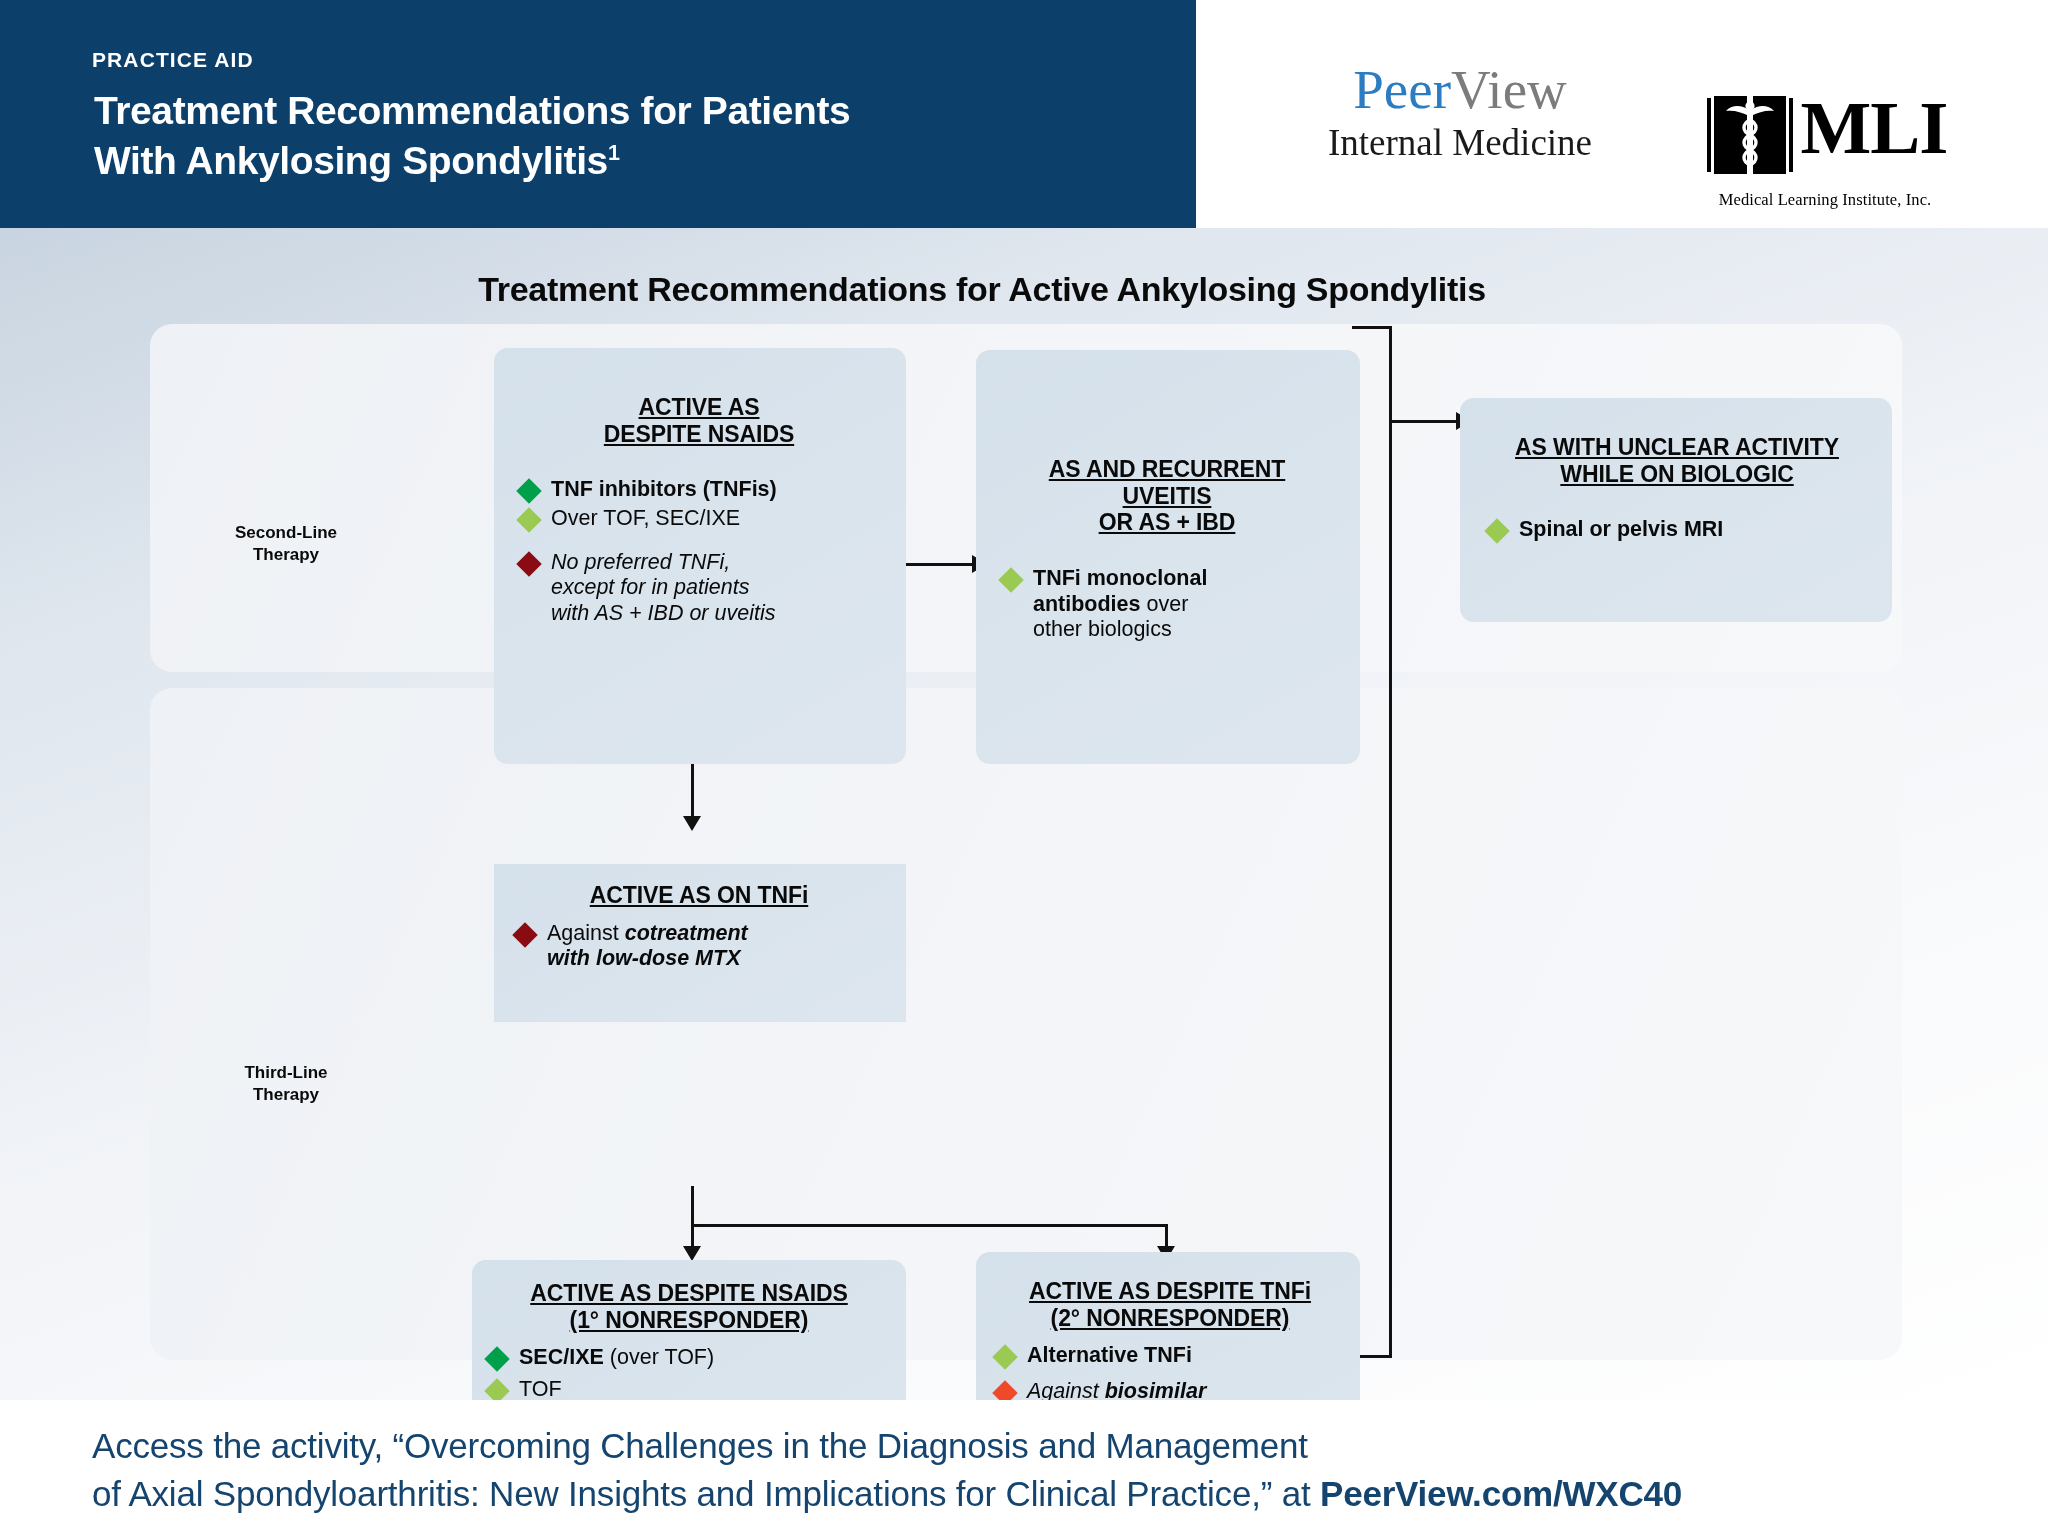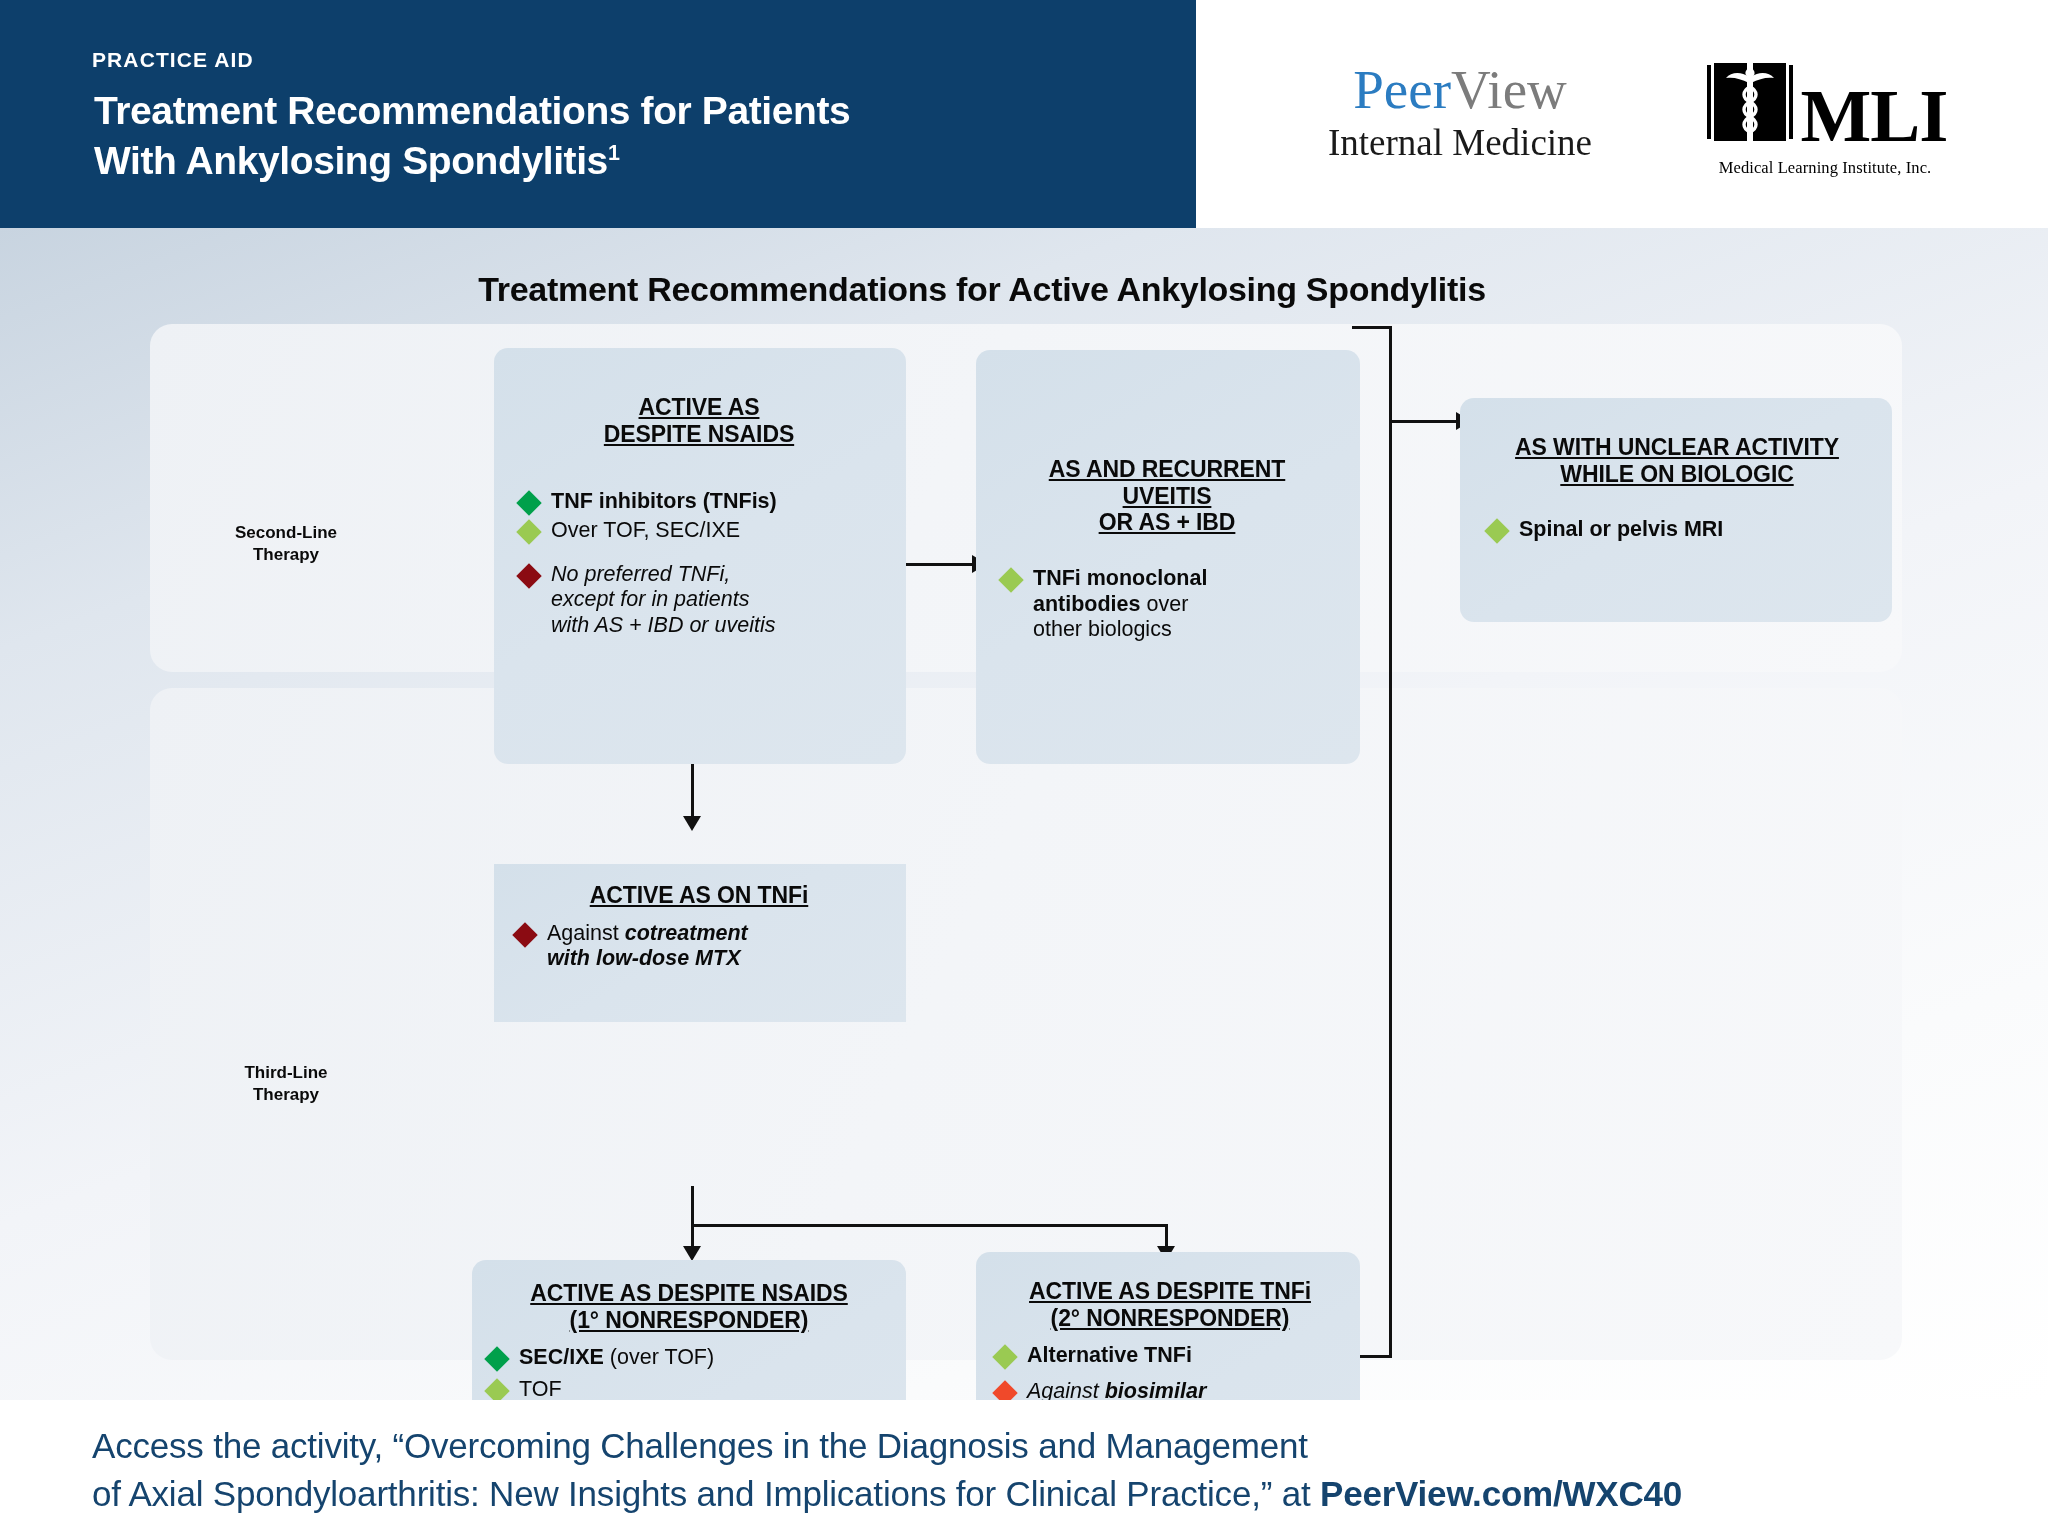--- a/index.html
+++ b/index.html
@@ -35,21 +35,21 @@
 
   
   #pv-logo { position: absolute; left: 1300px; top: 62px; text-align: center; width: 320px; }
   #pv-wordmark { font-family: "Liberation Serif", serif; font-size: 55px; line-height: 1.0; }
   #pv-peer { color: #2b7cc1; }
   #pv-view { color: #7c7c7c; }
   #pv-sub { font-family: "Liberation Serif", serif; font-size: 37px; color: #1a1a1a; margin-top: 4px; }
 
   
   #mli-logo { position: absolute; left: 1700px; top: 58px; width: 250px; }
-  #mli-row { display: flex; align-items: flex-end; justify-content: center; height: 95px; }
+  #mli-row { display: flex; align-items: flex-start; justify-content: center; height: 95px; margin-top: 32px; }
   #mli-letters { font-family: "Liberation Serif", serif; font-size: 75px; font-weight: bold; color: #000; line-height: 1; letter-spacing: -1px; margin-left: 4px; }
   #mli-sub { text-align: center; font-family: "Liberation Serif", serif; font-size: 16.5px; color: #000; margin-top: 5px; letter-spacing: 0.1px; }
 
   
   #canvas {
     position: absolute; left: 0; top: 228px; width: 2048px; height: 1172px;
     background: linear-gradient(160deg, #c8d4e0 0%, #dfe6ee 22%, #f2f4f8 52%, #fafbfc 78%, #ffffff 100%);
   }
   #diagram-title {
     position: absolute; left: 0; top: 42px; width: 1964px; text-align: center;
@@ -187,21 +187,21 @@
   <div class="conn" style="left:691px; top:996px; width:477px; height:3px;"></div>
   <div class="conn" style="left:1165px; top:996px; width:3px; height:36px;"></div>
   <div class="arrowhead ah-down" style="left:683px; top:1018px;"></div>
   <div class="arrowhead ah-down" style="left:1157px; top:1018px;"></div>
 
   <div class="nodebox" id="node-nsaids" style="left:494px; top:120px; width:412px; height:416px; padding:46px 28px 0 26px;">
     <div class="node-head">
       <span>ACTIVE AS</span><br>
       <span>DESPITE NSAIDS</span>
     </div>
-    <div class="bullets" style="margin-top:42px;">
+    <div class="bullets" style="margin-top:30px;">
         <div class="bullet">
           <span class="dia" style="background: rgb(0, 160, 75);"></span>
           <span class="btxt"><b>TNF inhibitors (TNFis)</b></span>
         </div>
         <div class="bullet">
           <span class="dia" style="background: rgb(154, 202, 82);"></span>
           <span class="btxt">Over TOF, SEC/IXE</span>
         </div>
         <div class="bullet" style="margin-top: 18px;">
           <span class="dia" style="background: rgb(139, 11, 18);"></span>

